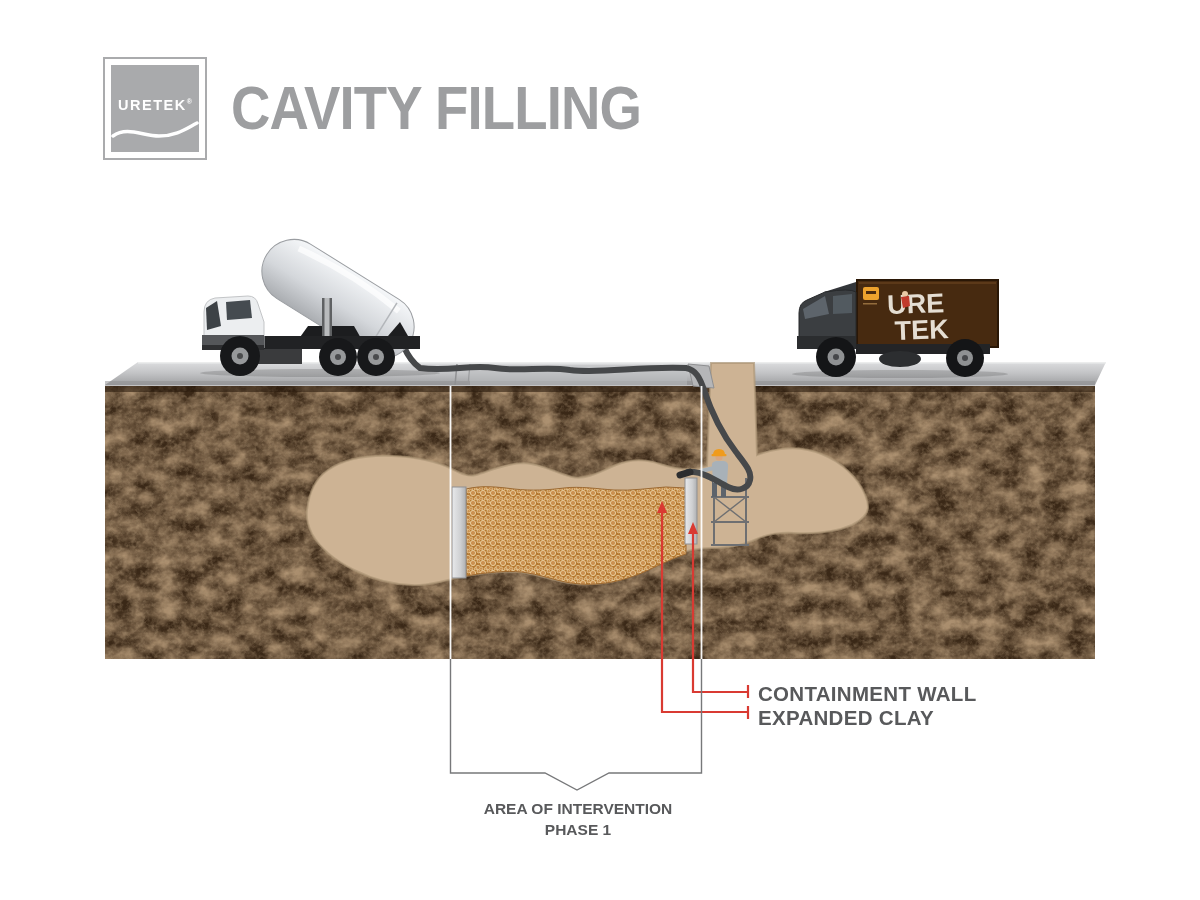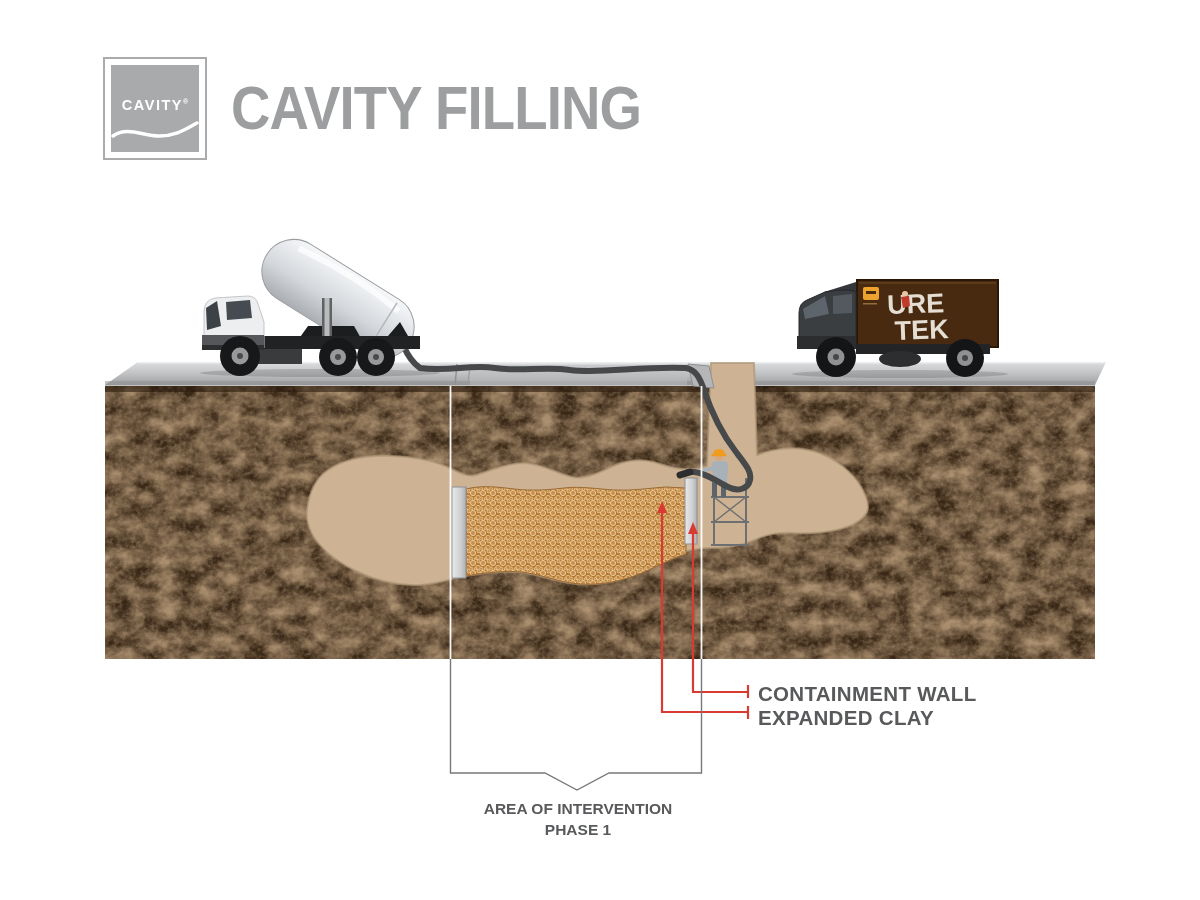--- a/index.html
+++ b/index.html
@@ -19,21 +19,21 @@
   .scene{position:absolute;left:0;top:0;}
   .svg-label{font-family:"Liberation Sans",sans-serif;font-weight:bold;fill:#58595b;}
 </style>
 </head>
 <body>
 
 <div class="page">
 
   <div class="logo">
     <div class="logo-inner">
-      <div class="logo-textrow"><span>CAVITY</span><span class="logo-reg">®</span></div>
+      <div class="logo-textrow"><span>URETEK</span><span class="logo-reg">®</span></div>
       <svg class="logo-wave" width="88" height="24">
         <path d="M2,16 C16,6 32,16 48,16 C66,16 76,8 86,3" fill="none" stroke="#ffffff" stroke-width="3.5" stroke-linecap="round"></path>
       </svg>
     </div>
   </div>
   <div class="title">CAVITY FILLING</div>
 
   <svg class="scene" width="1200" height="900" viewBox="0 0 1200 900">
     <defs>
       <linearGradient id="roadGrad" x1="0" y1="362" x2="0" y2="386" gradientUnits="userSpaceOnUse">

